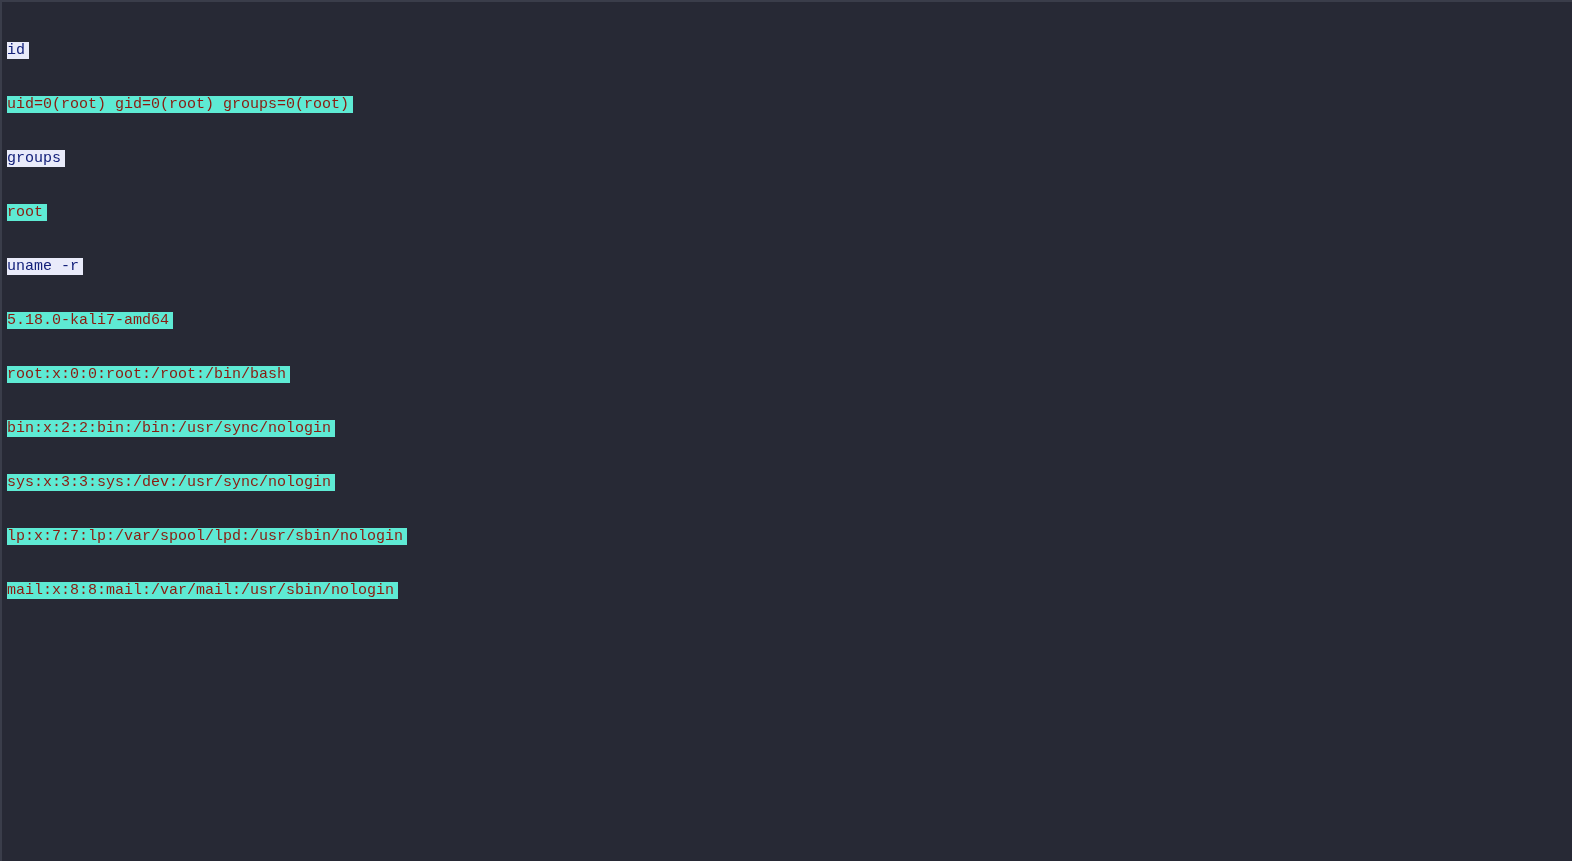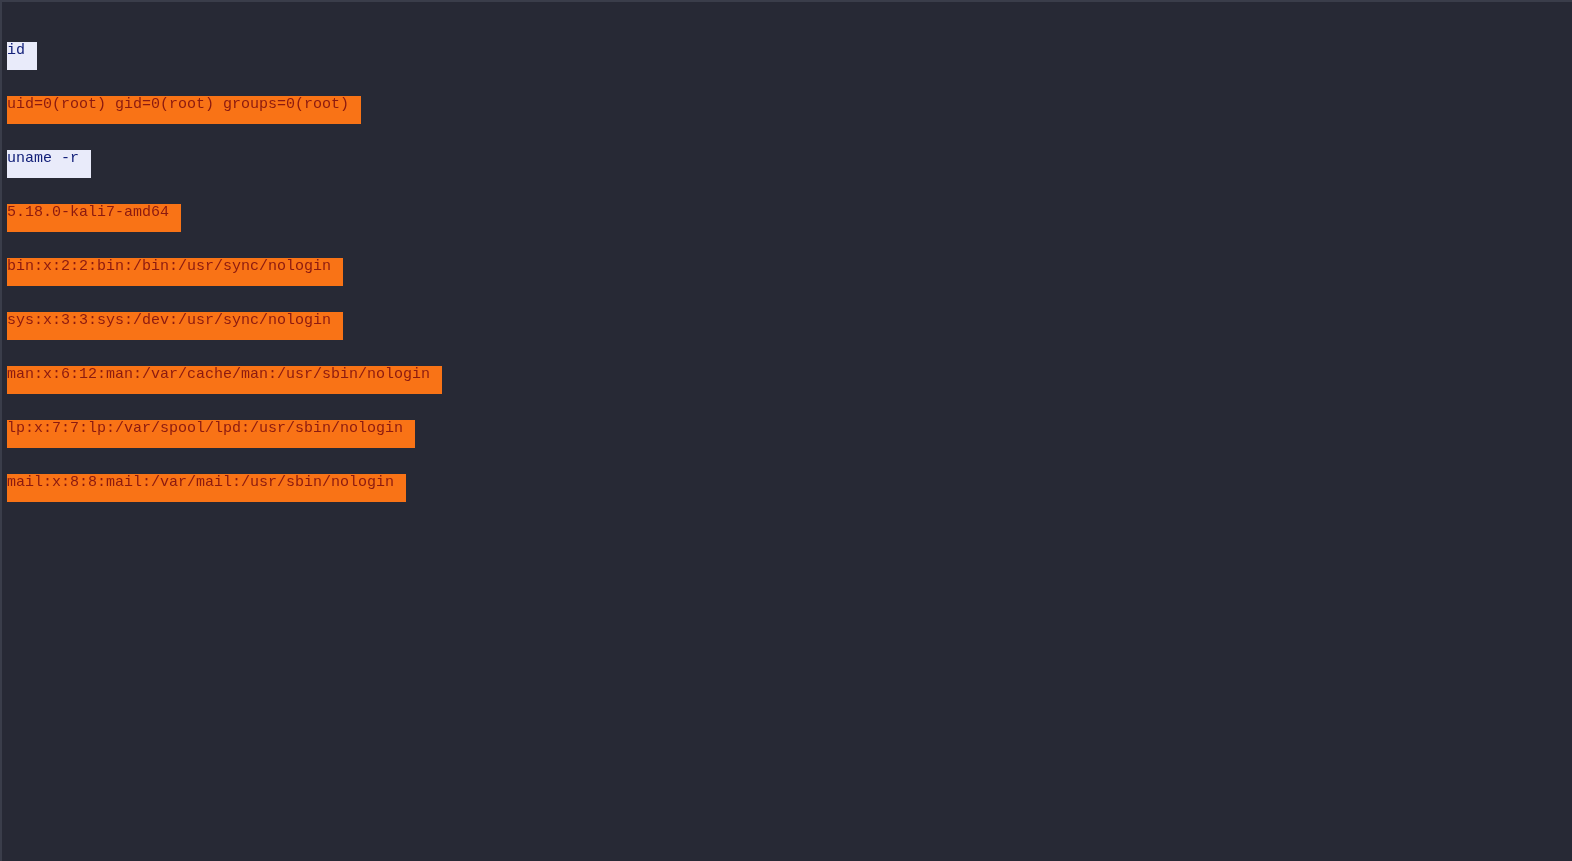--- a/index.html
+++ b/index.html
@@ -27,44 +27,46 @@
       font-size: 15px;
       line-height: 18px;
       white-space: pre;
     }
     .line {
       display: block;
       height: 18px;
     }
     .line span {
       display: inline-block;
-      height: 28px;
-      padding-right: 12px;
+      height: 17px;
+      padding-right: 4px;
     }
     .cmd span {
       background: #e9ebfa;
       color: #14217a;
     }
     .out span {
-      background: #f97316;
+      background: #5eead4;
       color: #8b1a10;
     }
   </style>
 </head>
 <body>
 
 <div class="terminal">
   <div class="log">
     <div class="line cmd"><span>id</span></div>
     <div class="line out"><span>uid=0(root) gid=0(root) groups=0(root)</span></div>
+    <div class="line cmd"><span>groups</span></div>
+    <div class="line out"><span>root</span></div>
     <div class="line cmd"><span>uname -r</span></div>
     <div class="line out"><span>5.18.0-kali7-amd64</span></div>
+    <div class="line out"><span>root:x:0:0:root:/root:/bin/bash</span></div>
     <div class="line out"><span>bin:x:2:2:bin:/bin:/usr/sync/nologin</span></div>
     <div class="line out"><span>sys:x:3:3:sys:/dev:/usr/sync/nologin</span></div>
-    <div class="line out"><span>man:x:6:12:man:/var/cache/man:/usr/sbin/nologin</span></div>
     <div class="line out"><span>lp:x:7:7:lp:/var/spool/lpd:/usr/sbin/nologin</span></div>
     <div class="line out"><span>mail:x:8:8:mail:/var/mail:/usr/sbin/nologin</span></div>
     
     
     
     
     
     
     
     

